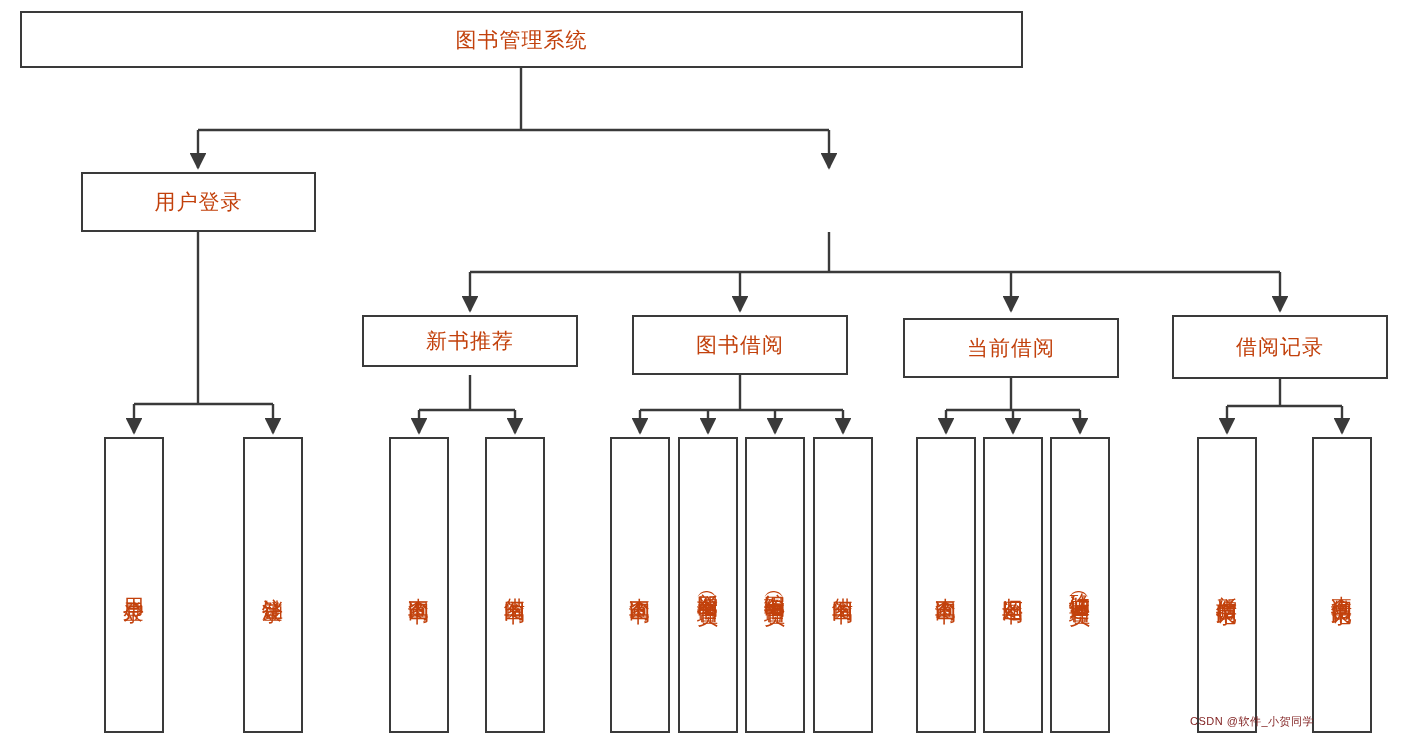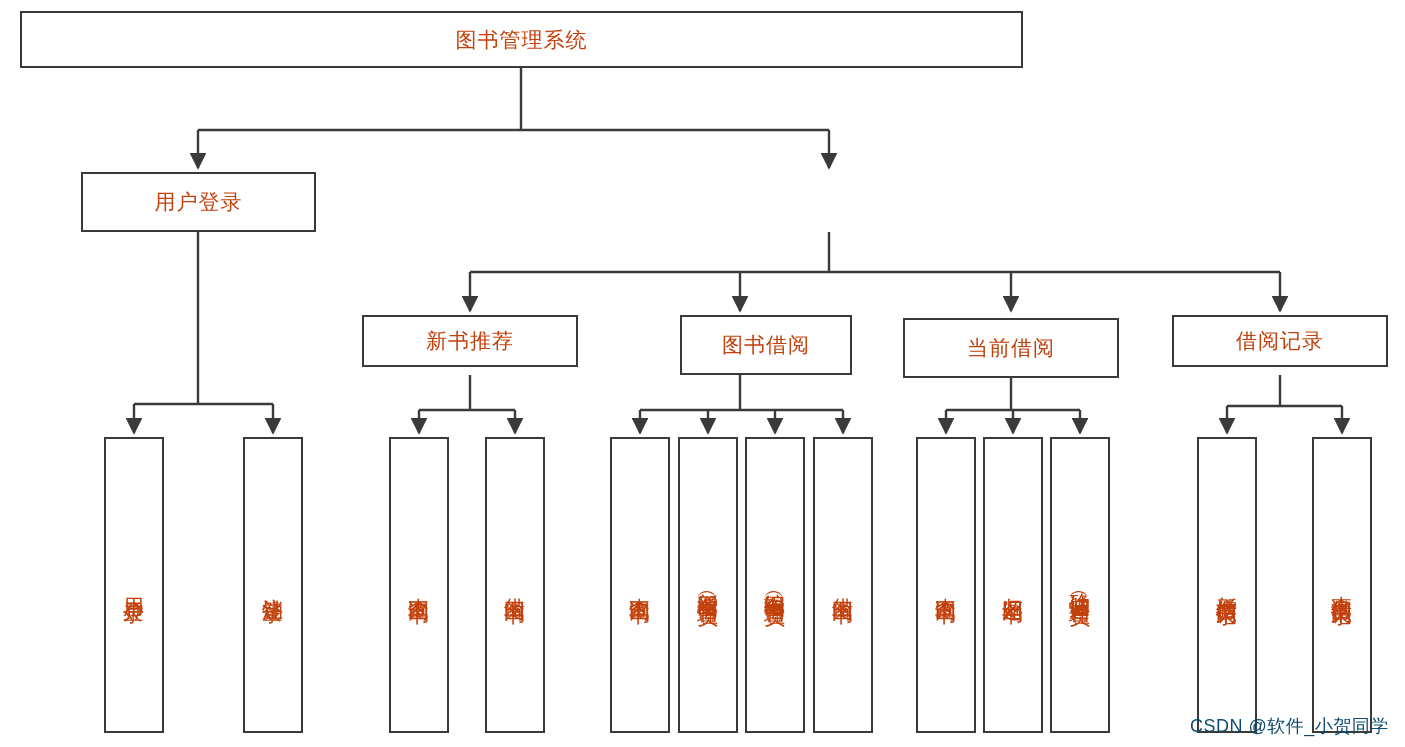--- a/index.html
+++ b/index.html
@@ -43,22 +43,22 @@
     letter-spacing: 2px;
   }
   .node.v .vtxt {
     writing-mode: vertical-rl;
     text-orientation: upright;
     white-space: nowrap;
     line-height: 1;
   }
   .watermark {
     position: absolute;
-    color: #0c4a6e;
-    font-size: 18px;
+    color: #7f1d1d;
+    font-size: 11px;
     white-space: nowrap;
     letter-spacing: 0.5px;
   }
 </style>
 </head>
 <body>
 
 <div id="canvas">
 
   <svg id="edges" viewBox="0 0 1405 747" xmlns="http://www.w3.org/2000/svg">
@@ -115,27 +115,27 @@
     <span>图书管理系统</span>
   </div>
 
   <div class="node h" style="left:81px; top:172px; width:235px; height:60px;">
     <span>用户登录</span>
   </div>
 
   <div class="node h" style="left:362px; top:315px; width:216px; height:52px;">
     <span>新书推荐</span>
   </div>
-  <div class="node h" style="left:632px; top:315px; width:172px; height:60px;margin-left:48px;">
+  <div class="node h" style="left:632px; top:315px; width:216px; height:60px;">
     <span>图书借阅</span>
   </div>
   <div class="node h" style="left:903px; top:318px; width:216px; height:60px;">
     <span>当前借阅</span>
   </div>
-  <div class="node h" style="left:1172px; top:315px; width:216px; height:52px;">
+  <div class="node h" style="left:1172px; top:315px; width:216px; height:64px;">
     <span>借阅记录</span>
   </div>
 
   <div class="node v" style="left:104px; top:437px; width:60px; height:296px;">
     <span class="vtxt">用户登录</span>
   </div>
   <div class="node v" style="left:243px; top:437px; width:60px; height:296px;">
     <span class="vtxt">注销登录</span>
   </div>
   <div class="node v" style="left:389px; top:437px; width:60px; height:296px;">

